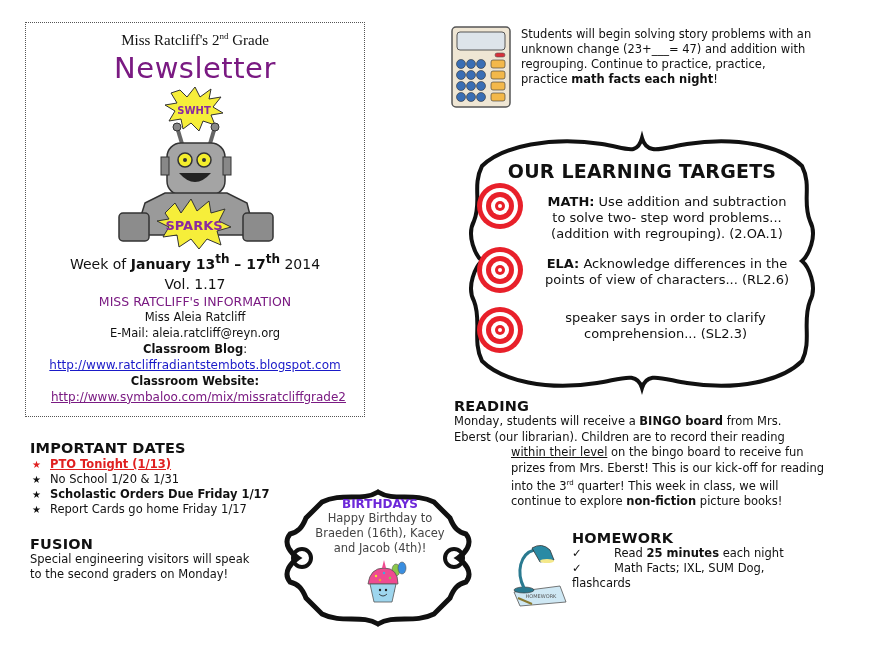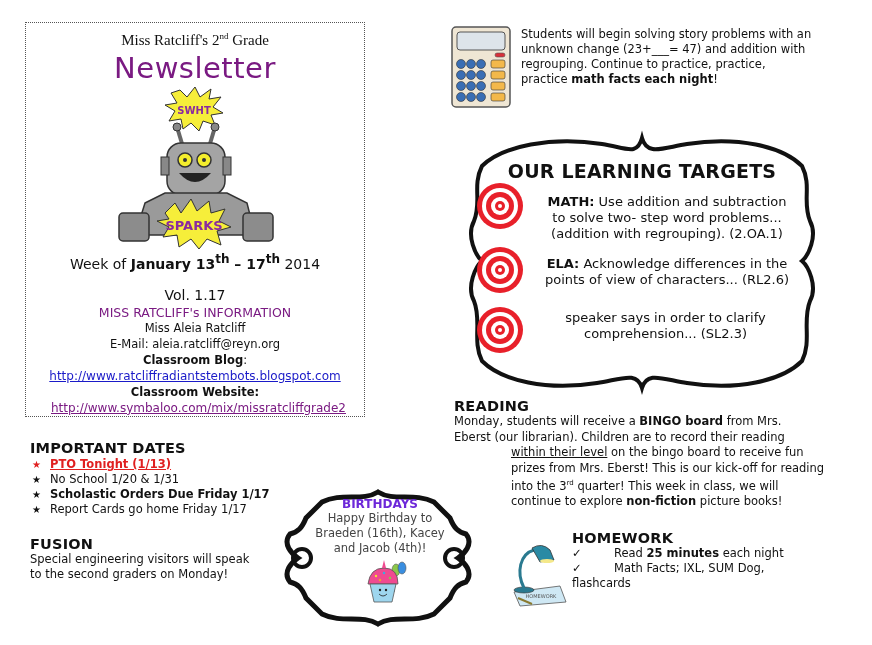--- a/index.html
+++ b/index.html
@@ -13,21 +13,21 @@
     #masthead {
       left: 25px; top: 22px; width: 340px; height: 395px;
       border: 1px dotted #555; text-align: center;
     }
     #mast-sub { font-size: 15px; margin-top: 8px; color: #111; font-family: Liberation Serif, serif; }
     #mast-sub sup { font-size: 9px; }
     #mast-title { font-size: 29px; color: #7a1a82; margin-top: 2px; letter-spacing: 0.5px; }
     #robot { width: 180px; height: 165px; margin: 0 auto; position: relative; }
     #week { font-size: 14px; margin-top: 2px; }
     #week sup { font-size: 12px; }
-    #vol { font-size: 14px; margin-top: 15px; }
+    #vol { font-size: 14px; margin-top: 4px; }
     #info-title { font-size: 12.5px; color: #7a1a82; margin-top: 2px; }
     .info-line { font-size: 11.5px; line-height: 16px; }
     .info-bold { font-weight: bold; }
     .blog-link { color: #1a1ac8; text-decoration: underline; font-size: 12px; margin-top: 16px; }
     .site-link { color: #7a1a82; text-decoration: underline; font-size: 12px; padding-left: 7px; }
 
     
     #dates { left: 30px; top: 440px; width: 260px; }
     .h-sec { font-size: 14.5px; font-weight: bold; letter-spacing: 0.2px; }
     .dates-list { list-style: none; margin-top: 1px; }

